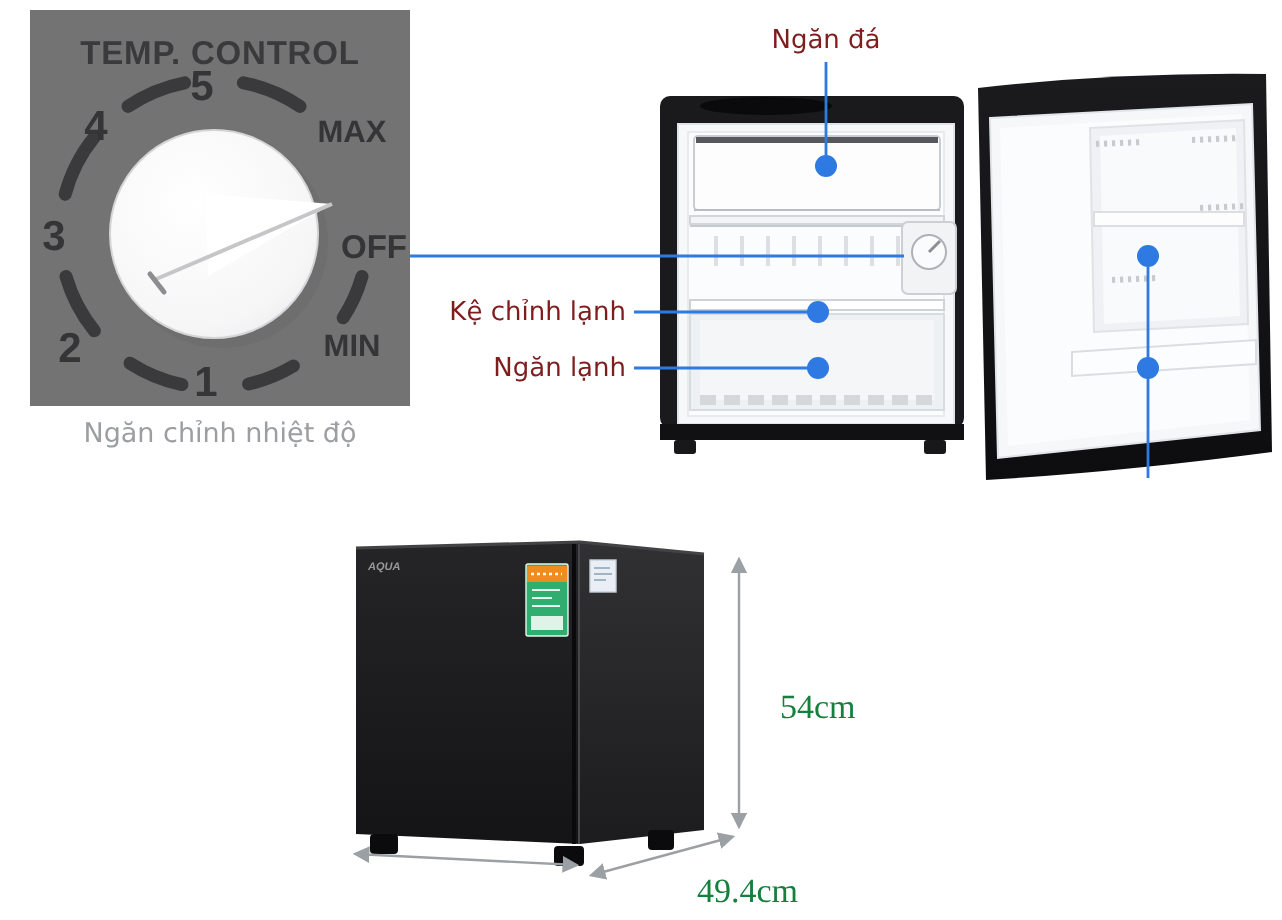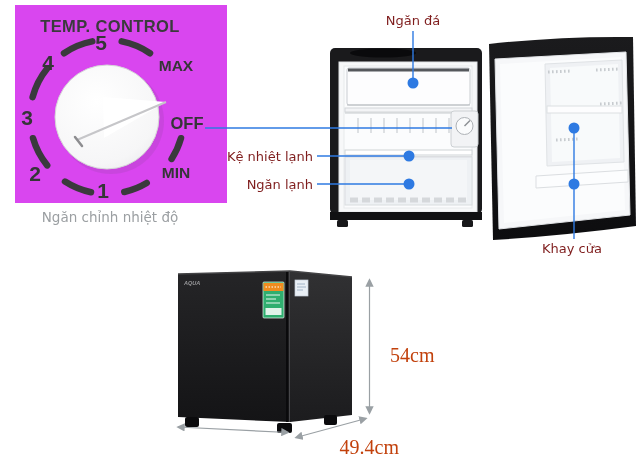--- a/index.html
+++ b/index.html
@@ -1,24 +1,24 @@
 <!DOCTYPE html>
 <html><head>
 <meta charset="utf-8">
 <style>
   html,body{margin:0;padding:0;background:#fff;}
   .scene{position:relative;width:641px;height:460px;background:#ffffff;overflow:hidden;
          font-family:"Liberation Sans",sans-serif;}
   .abs{position:absolute;}
-  .panel{left:15px;top:5px;width:212px;height:198px;background:#d946ef;}
+  .panel{left:15px;top:5px;width:190px;height:198px;background:#737373;}
   .caption{left:15px;top:209px;width:190px;text-align:center;font-size:13.5px;color:#9b9fa2;
            font-family:"DejaVu Sans","Liberation Sans",sans-serif;}
   .vn-label{position:absolute;font-size:13px;color:#7f1d1d;z-index:30;
             font-family:"DejaVu Sans","Liberation Sans",sans-serif;}
-  .dim-label{position:absolute;font-size:20px;color:#c2410c;z-index:30;
+  .dim-label{position:absolute;font-size:17px;color:#15803d;z-index:30;
              font-family:"Liberation Serif",serif;}
   svg{display:block;}
   .overlay{left:0;top:0;z-index:20;pointer-events:none;}
 </style>
 </head>
 <body>
 
 <div class="scene">
 
   <div class="abs panel">
@@ -208,20 +208,19 @@
     <g fill="#2e7ae2">
       <circle cx="413" cy="83" r="5.5"></circle>
       <circle cx="409" cy="156" r="5.5"></circle>
       <circle cx="409" cy="184" r="5.5"></circle>
       <circle cx="574" cy="128" r="5.5"></circle>
       <circle cx="574" cy="184" r="5.5"></circle>
     </g>
   </svg>
 
   <div class="vn-label" style="left:353px;top:13px;width:120px;text-align:center;">Ngăn đá</div>
-  <div class="vn-label" style="left:193px;top:149px;width:120px;text-align:right;">Kệ nhiệt lạnh</div>
+  <div class="vn-label" style="left:193px;top:149px;width:120px;text-align:right;">Kệ chỉnh lạnh</div>
   <div class="vn-label" style="left:193px;top:177px;width:120px;text-align:right;">Ngăn lạnh</div>
-  <div class="vn-label" style="left:512px;top:241px;width:120px;text-align:center;">Khay cửa</div>
 
   <div class="dim-label" style="left:390px;top:344px;width:70px;">54cm</div>
   <div class="dim-label" style="left:313px;top:436px;width:86px;text-align:right;">49.4cm</div>
 
 </div>
 
 </body></html>

